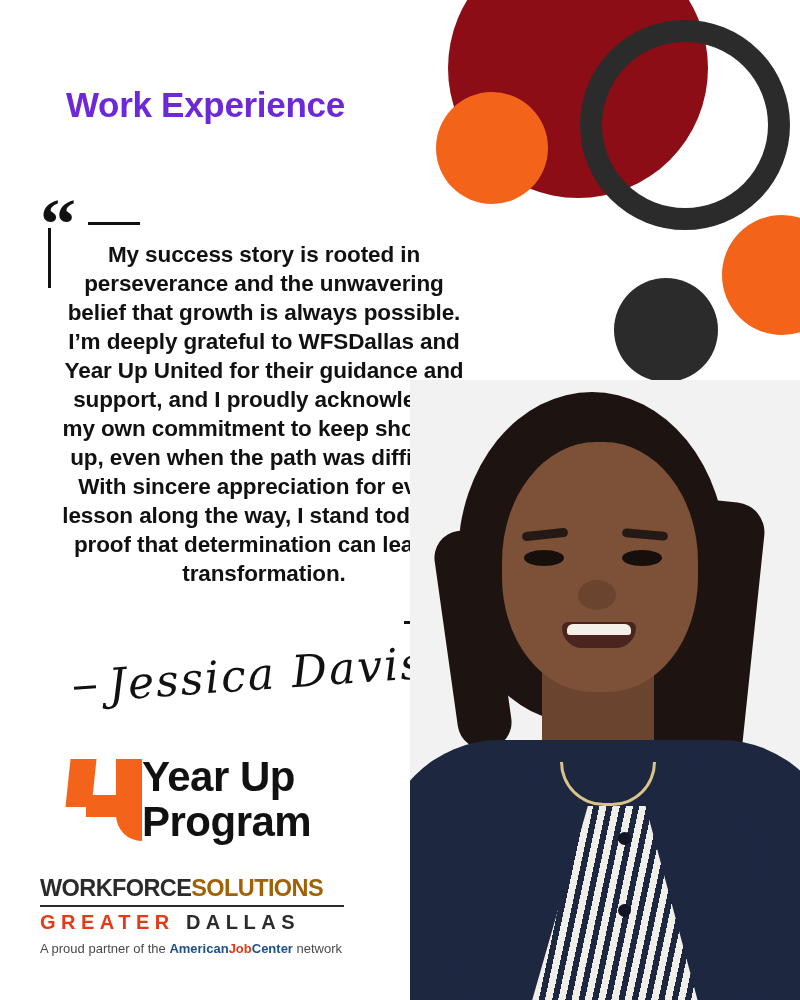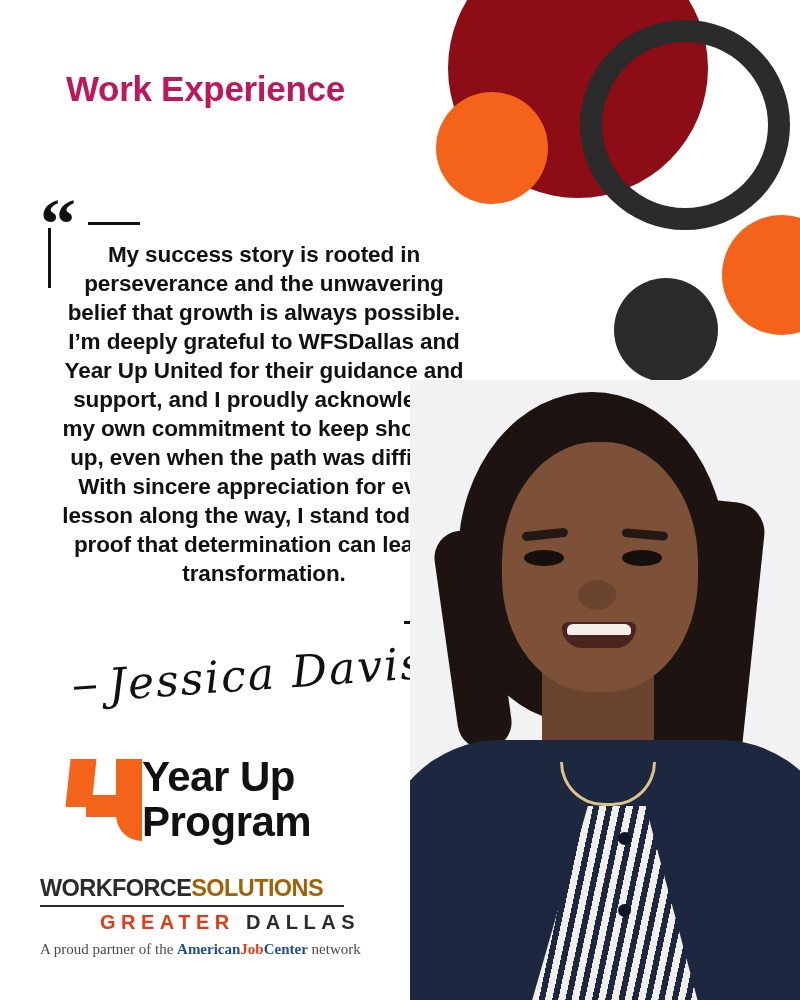--- a/index.html
+++ b/index.html
@@ -42,23 +42,23 @@
   }
   .dark-circle {
     width: 104px; height: 104px;
     background: #2b2b2b;
     top: 278px; right: 82px;
   }
 
   
   .headline {
     position: absolute;
-    top: 68px; left: 66px;
+    top: 84px; left: 66px;
     width: 430px;
-    color: #be185d;
+    color: #6d28d9;
     font-weight: bold;
     font-size: 35px;
     line-height: 1.22;
     letter-spacing: -0.3px;
   }
   .headline .l2 { display: block; }
 
   
   .quote-mark-open {
     position: absolute;
@@ -189,30 +189,28 @@
   .wfs-rule {
     width: 304px; height: 2px;
     background: #2b2b2b;
     margin: 3px 0 4px 0;
   }
   .wfs-line2 {
     font-weight: bold;
     font-size: 20px;
     letter-spacing: 5.5px;
     white-space: nowrap;
-    text-align: right;
   }
   .wfs-line2 .g { color: #e23b16; }
   .wfs-line2 .d { color: #2b2b2b; }
   .wfs-line3 {
     margin-top: 7px;
-    font-size: 15px;
+    font-size: 13px;
     color: #4a4a4a;
     white-space: nowrap;
-    font-family: Liberation Serif, serif;
   }
   .wfs-line3 .ajc-a { color: #1c4f8b; font-weight: bold; }
   .wfs-line3 .ajc-j { color: #e23b16; font-weight: bold; }
   .wfs-line3 .ajc-c { color: #1c4f8b; font-weight: bold; }
 
   
   .portrait {
     position: absolute;
     right: 0; bottom: 0;
     width: 390px; height: 620px;

